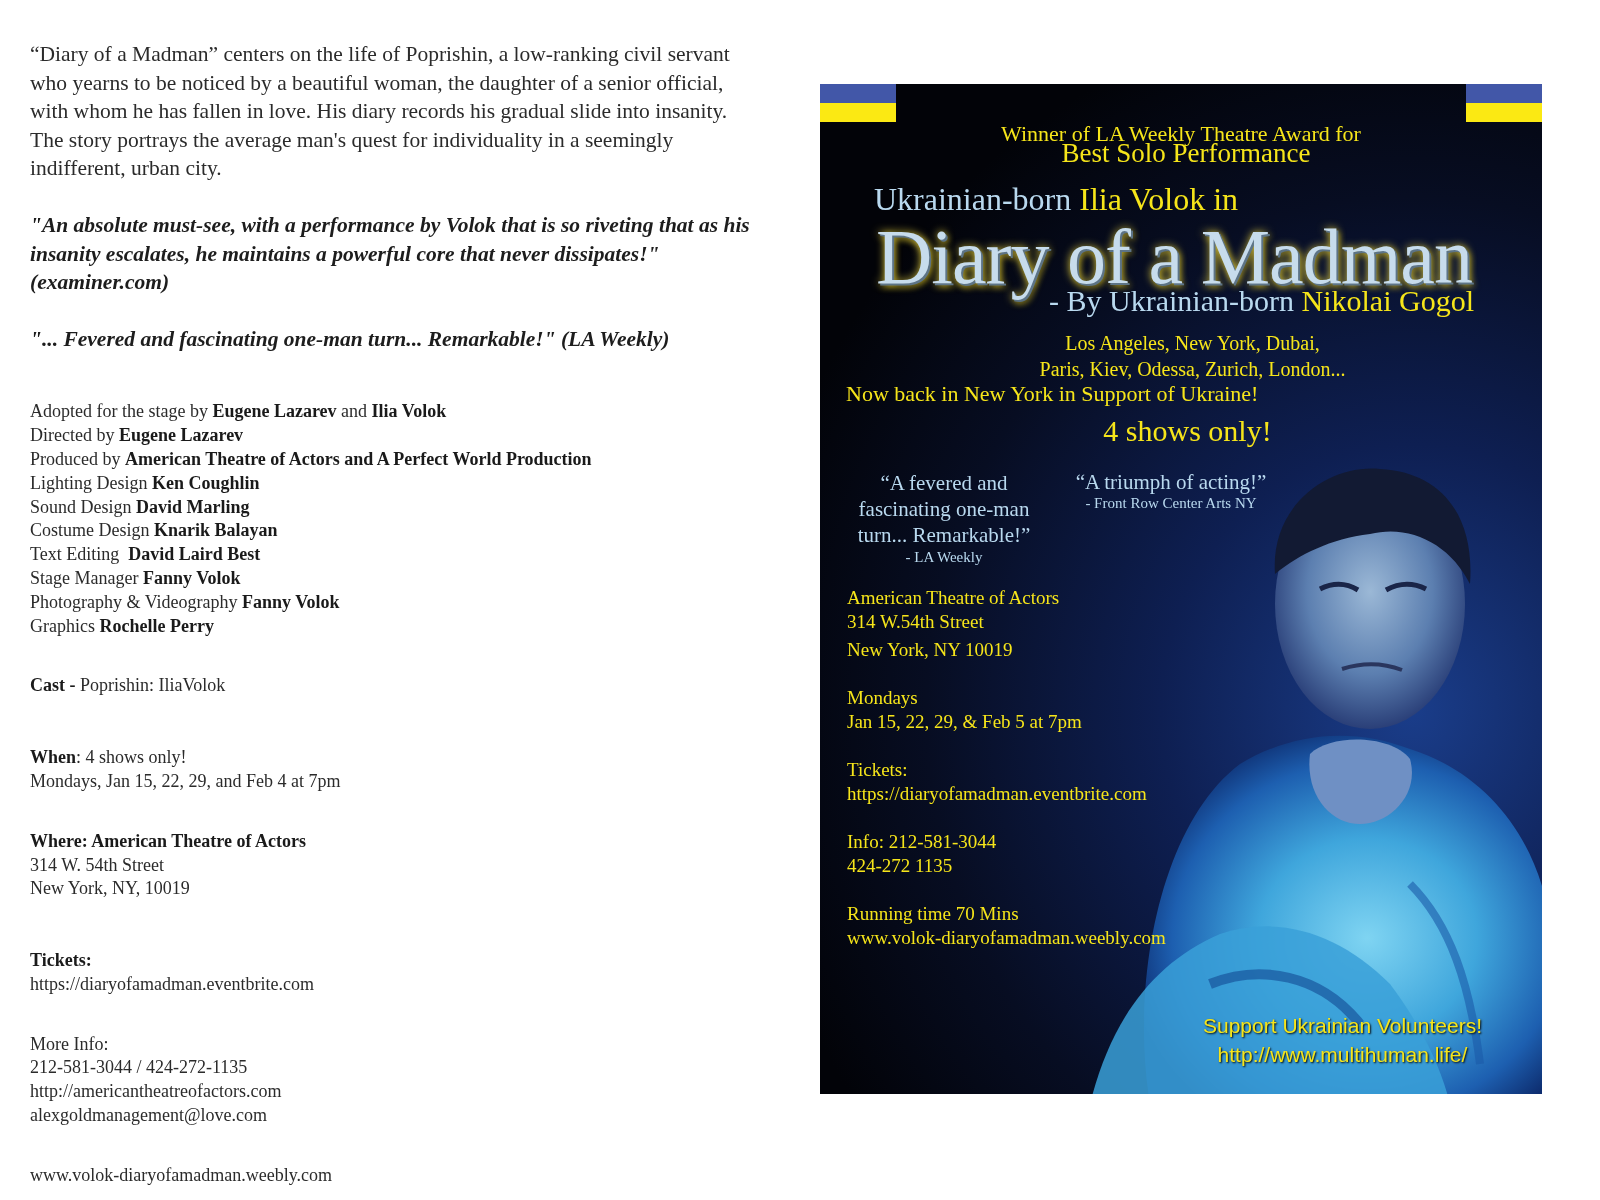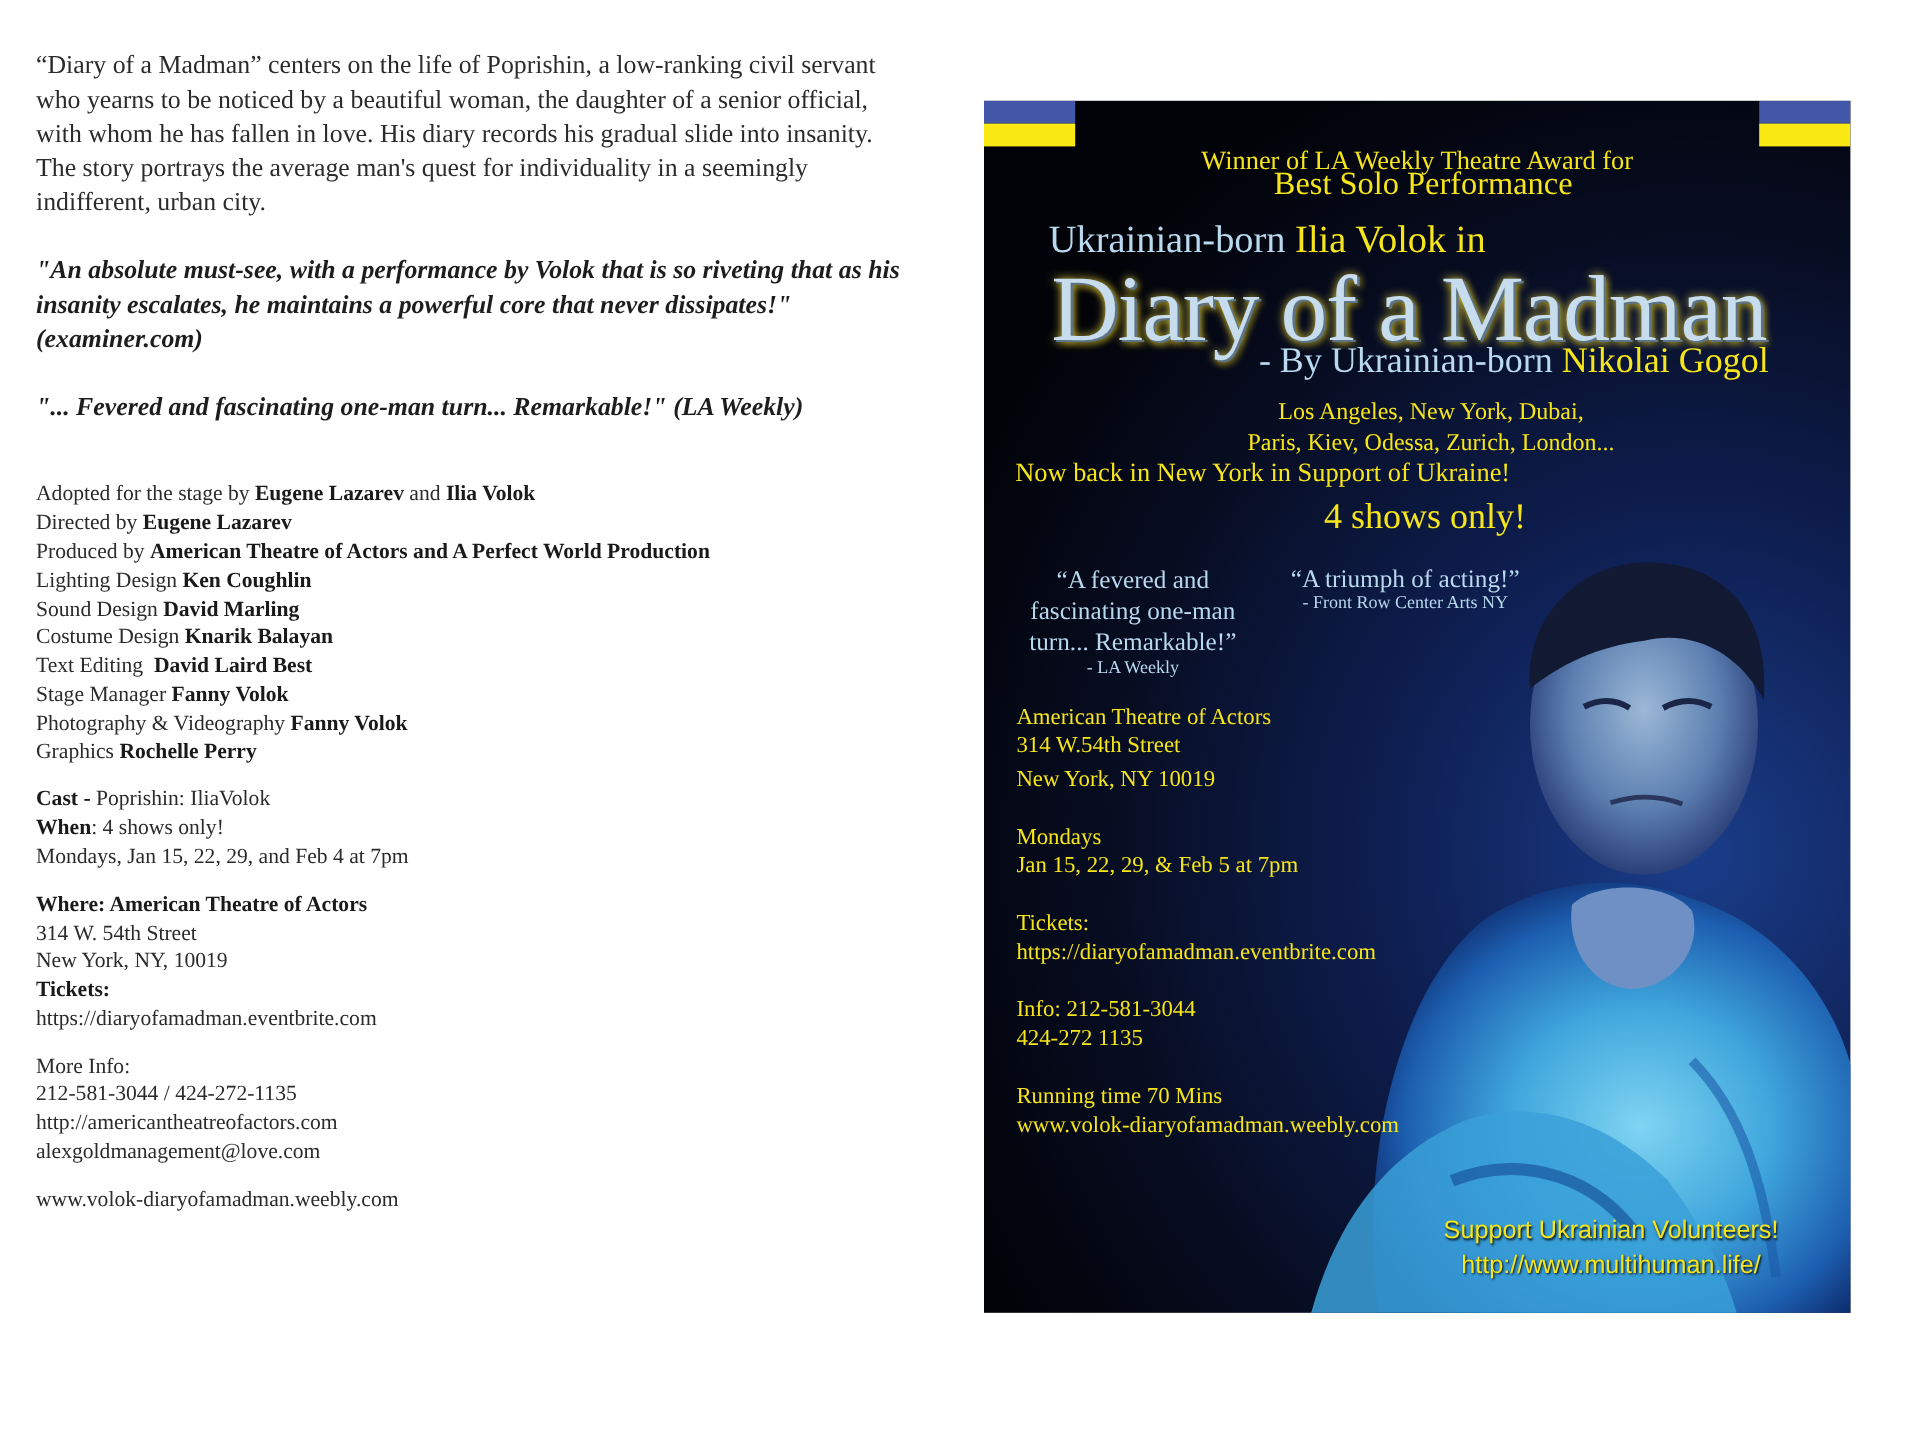--- a/index.html
+++ b/index.html
@@ -10,22 +10,22 @@
   .left { position: absolute; left: 30px; top: 40px; width: 730px; text-align: left; }
   .synopsis { font-size: 21.5px; line-height: 28.6px; color: #2b2b2b; }
   .review { font-size: 21.5px; line-height: 28.6px; font-weight: bold; font-style: italic; color: #1d1d1d; }
   .review1 { margin-top: 28px; }
   .review2 { margin-top: 28px; }
 
   .credits { margin-top: 47px; font-size: 18px; line-height: 23.8px; color: #2b2b2b; }
   .credits b { color: #1a1a1a; }
   .block { font-size: 18px; line-height: 23.8px; color: #2b2b2b; }
   .block b { color: #1a1a1a; }
-  .gap1 { margin-top: 16px; }
-  .gap2 { }
+  .gap1 { margin-top: 36px; }
+  .gap2 { margin-top: 48px; }
 
   
   .poster {
     position: absolute; left: 820px; top: 84px; width: 722px; height: 1010px;
     background: radial-gradient(ellipse at 82% 62%, #1a3d8a 0%, #0e1f52 30%, #070d22 58%, #020308 80%);
     overflow: hidden;
   }
   .flag { position: absolute; top: 0; width: 76px; height: 38px; }
   .flag .blue { height: 19px; background: #4257a8; }
   .flag .yellow { height: 19px; background: #fbe913; }

